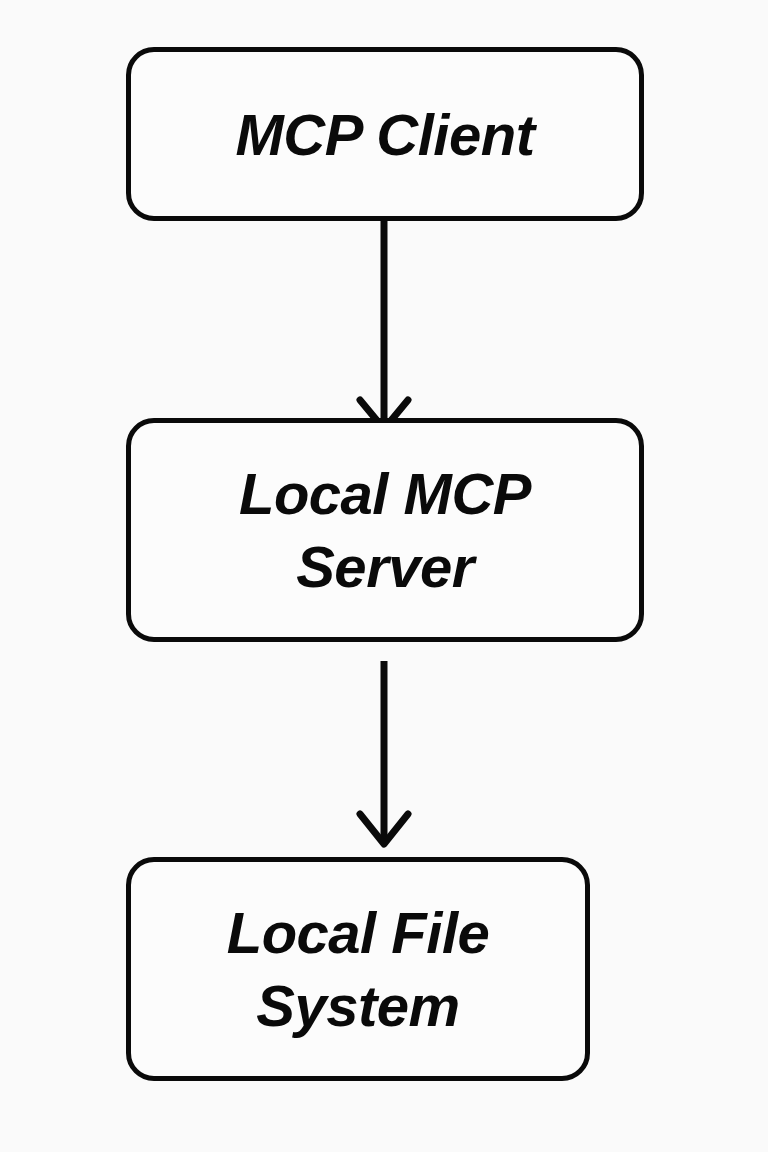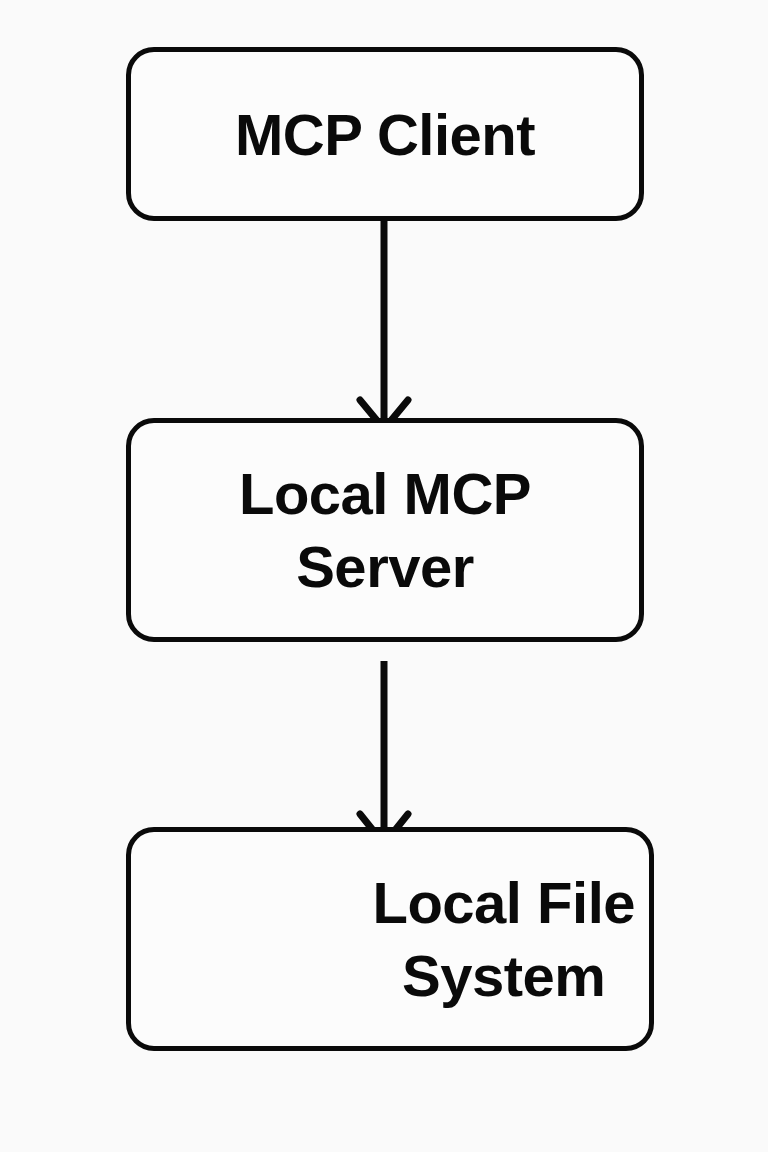--- a/index.html
+++ b/index.html
@@ -31,20 +31,21 @@
   .node-box {
     position: absolute;
     box-sizing: border-box;
     background: #fcfcfc;
     border: 5px solid #0a0a0a;
     border-radius: 28px;
     display: flex;
     align-items: center;
     justify-content: center;
     text-align: center;
+    font-style: italic;
   }
   .node-label {
     font-family: "Liberation Sans", sans-serif;
     font-weight: bold;
     font-size: 58px;
     line-height: 73px;
     color: #0a0a0a;
     letter-spacing: -0.5px;
     white-space: pre-line;
     padding: 0 14px;
@@ -56,24 +57,23 @@
     height: 174px;
   }
   #node-local-mcp-server {
     left: 126px;
     top: 418px;
     width: 518px;
     height: 224px;
   }
   #node-local-file-system {
     left: 126px;
-    top: 827px;
-    width: 528px;
+    top: 857px;
+    width: 464px;
     height: 224px;
-    justify-content: flex-end;
   }
 </style>
 </head>
 <body>
 
 <div id="diagram-canvas">
 
   <svg id="diagram-svg" viewBox="0 0 768 1152" xmlns="http://www.w3.org/2000/svg" aria-hidden="true">
     <g stroke="#0a0a0a" stroke-width="7" fill="none" stroke-linecap="round" stroke-linejoin="round">
 

